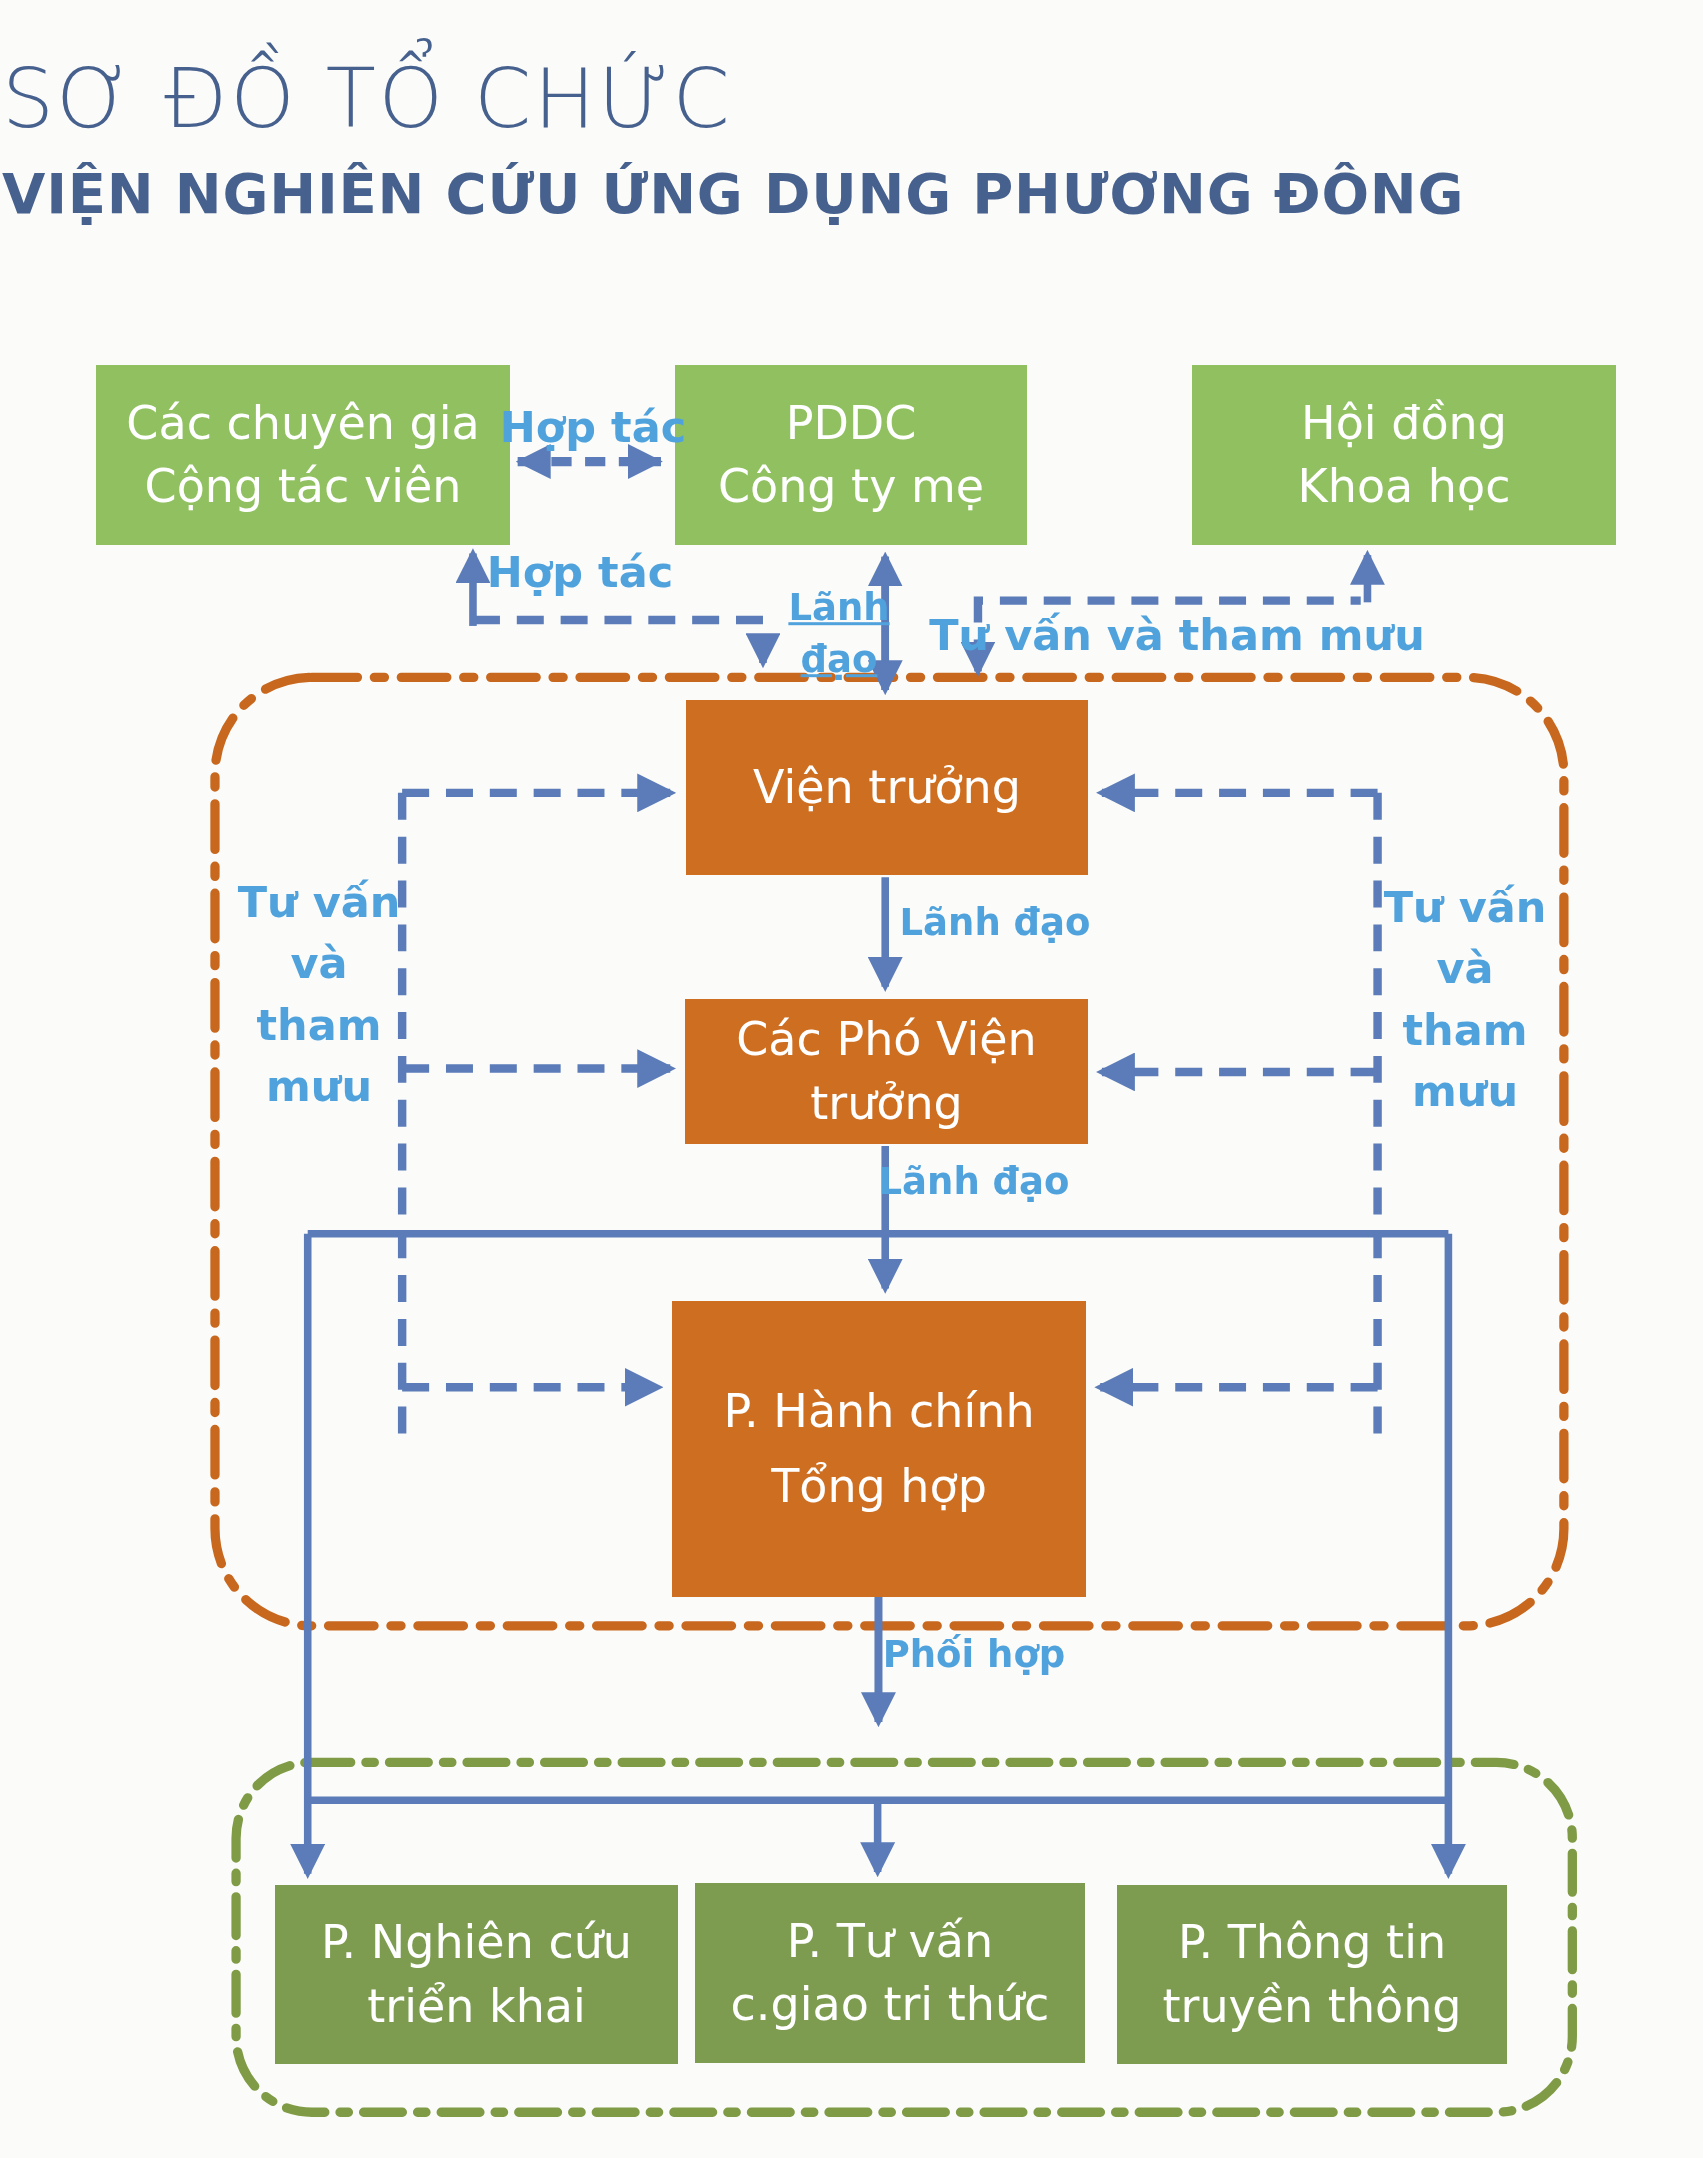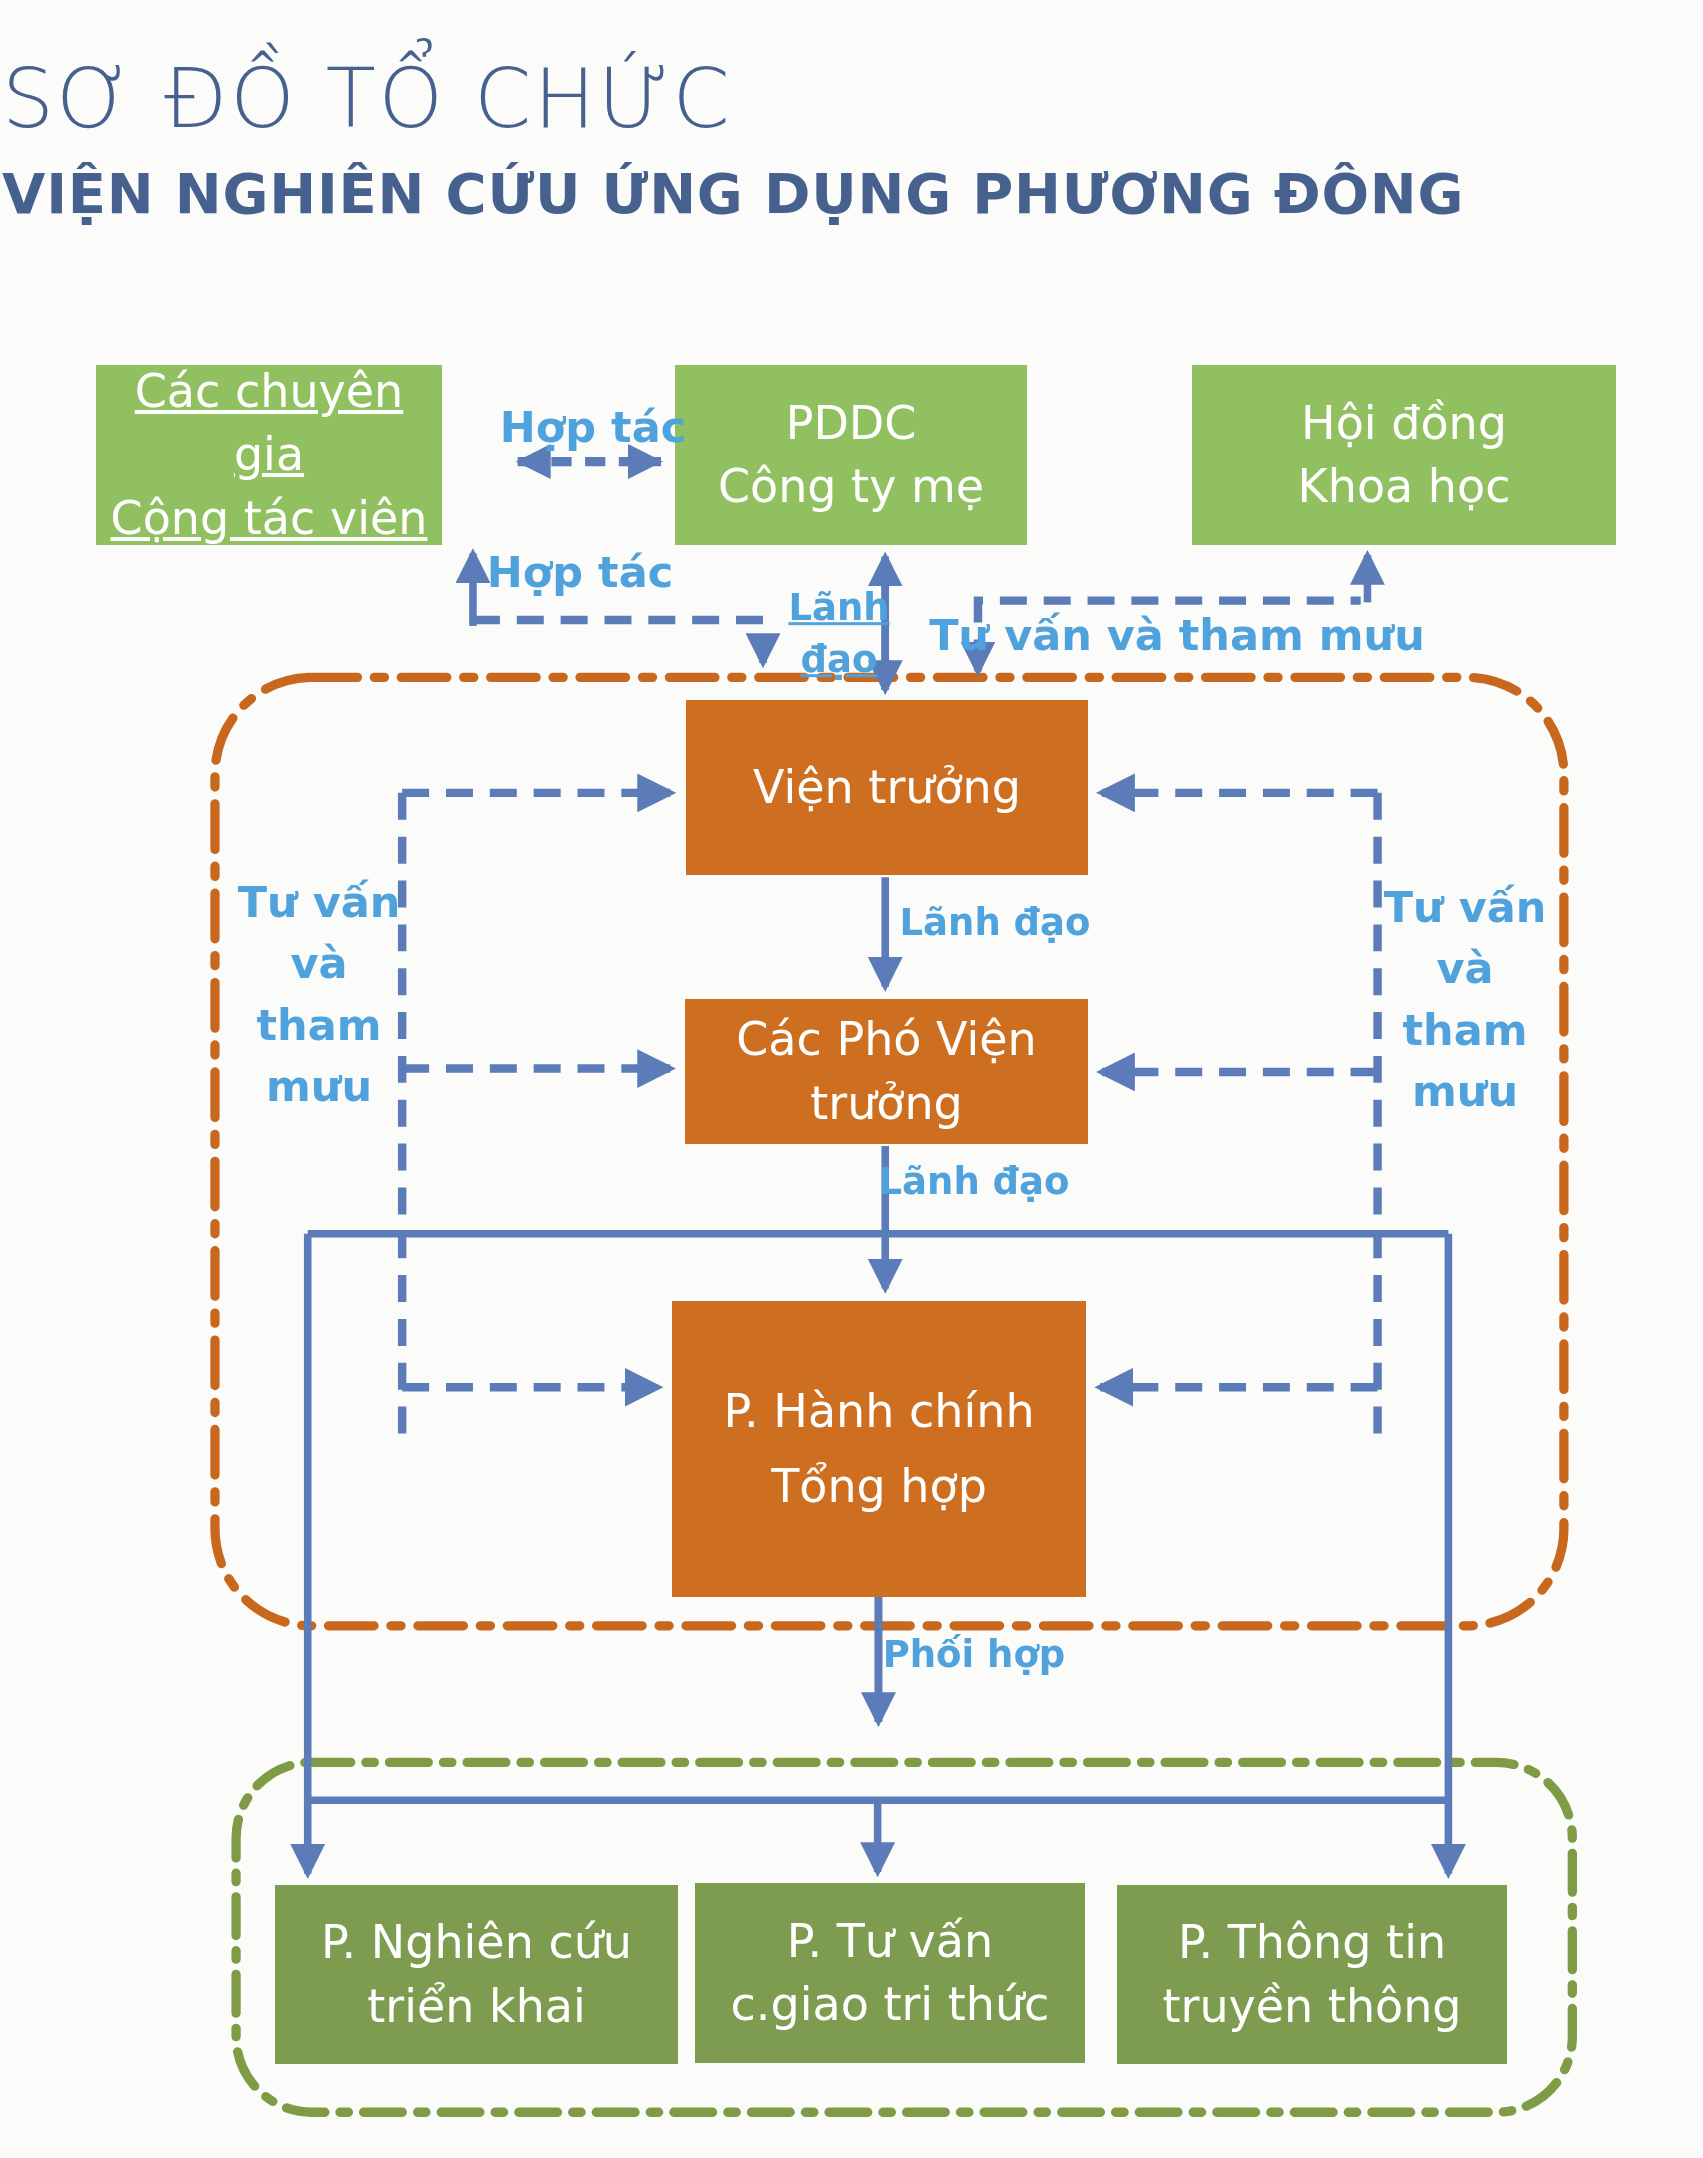--- a/index.html
+++ b/index.html
@@ -83,21 +83,21 @@
     <line class="d" x1="477" y1="940" x2="795" y2="940" marker-end="url(#ah)"></line>
     <line class="d" x1="477" y1="1267" x2="795" y2="1267" marker-end="url(#ah)"></line>
     <line class="d" x1="477" y1="1645" x2="780" y2="1645" marker-end="url(#ah)"></line>
 
     <line class="d" x1="1634" y1="940" x2="1634" y2="1700"></line>
     <line class="d" x1="1634" y1="940" x2="1307" y2="940" marker-end="url(#ah)"></line>
     <line class="d" x1="1634" y1="1271" x2="1307" y2="1271" marker-end="url(#ah)"></line>
     <line class="d" x1="1634" y1="1645" x2="1305" y2="1645" marker-end="url(#ah)"></line>
   </svg>
 
-  <div class="node green" style="left:96px; top:365px; width:346px; height:180px;text-decoration:underline;">Các chuyên gia
+  <div class="node green" style="left:96px; top:365px; width:414px; height:180px;">Các chuyên gia
 Cộng tác viên</div>
   <div class="node green" style="left:675px; top:365px; width:352px; height:180px;">PDDC
 Công ty mẹ</div>
   <div class="node green" style="left:1192px; top:365px; width:424px; height:180px;">Hội đồng
 Khoa học</div>
 
   <div class="node orange" style="left:686px; top:700px; width:402px; height:175px;">Viện trưởng</div>
   <div class="node orange" style="left:685px; top:999px; width:403px; height:145px;">Các Phó Viện
 trưởng</div>
   <div class="node orange admin-lh" style="left:672px; top:1301px; width:414px; height:296px;">P. Hành chính

